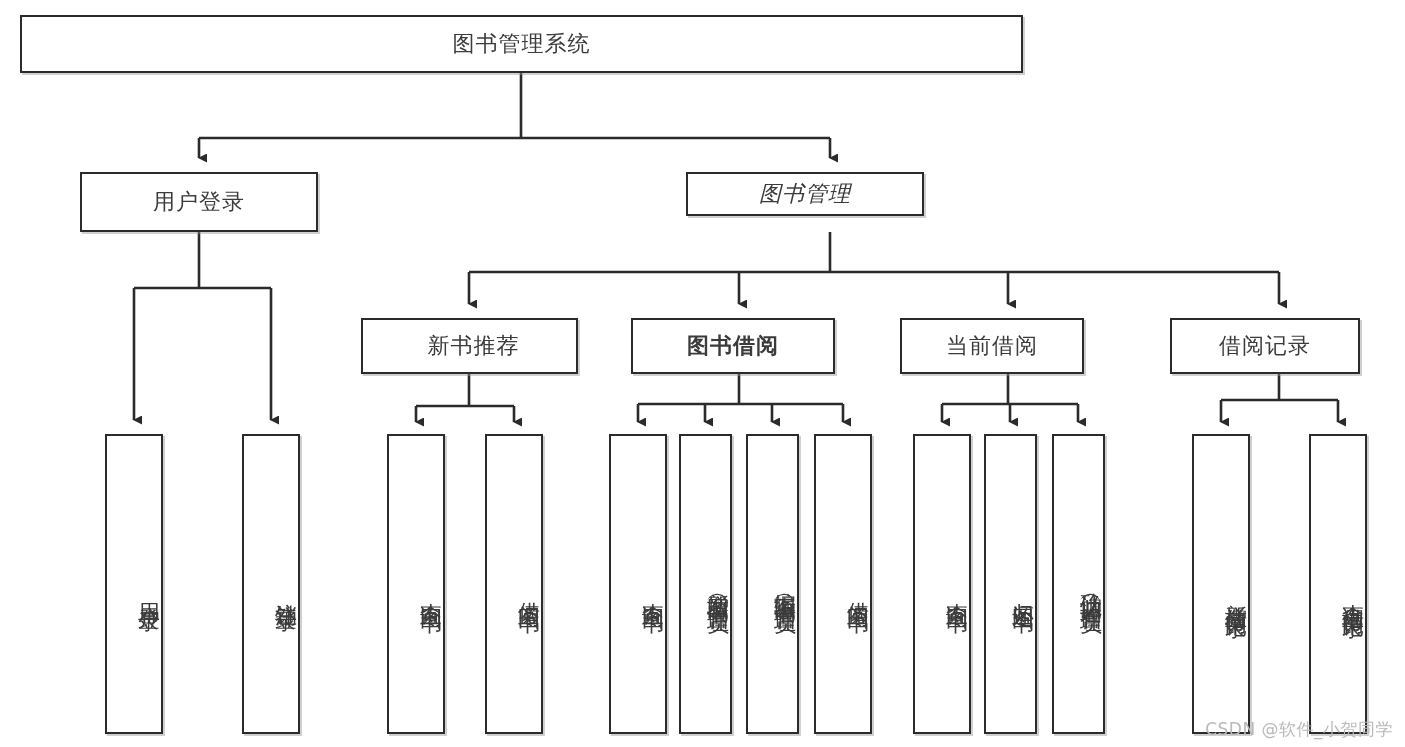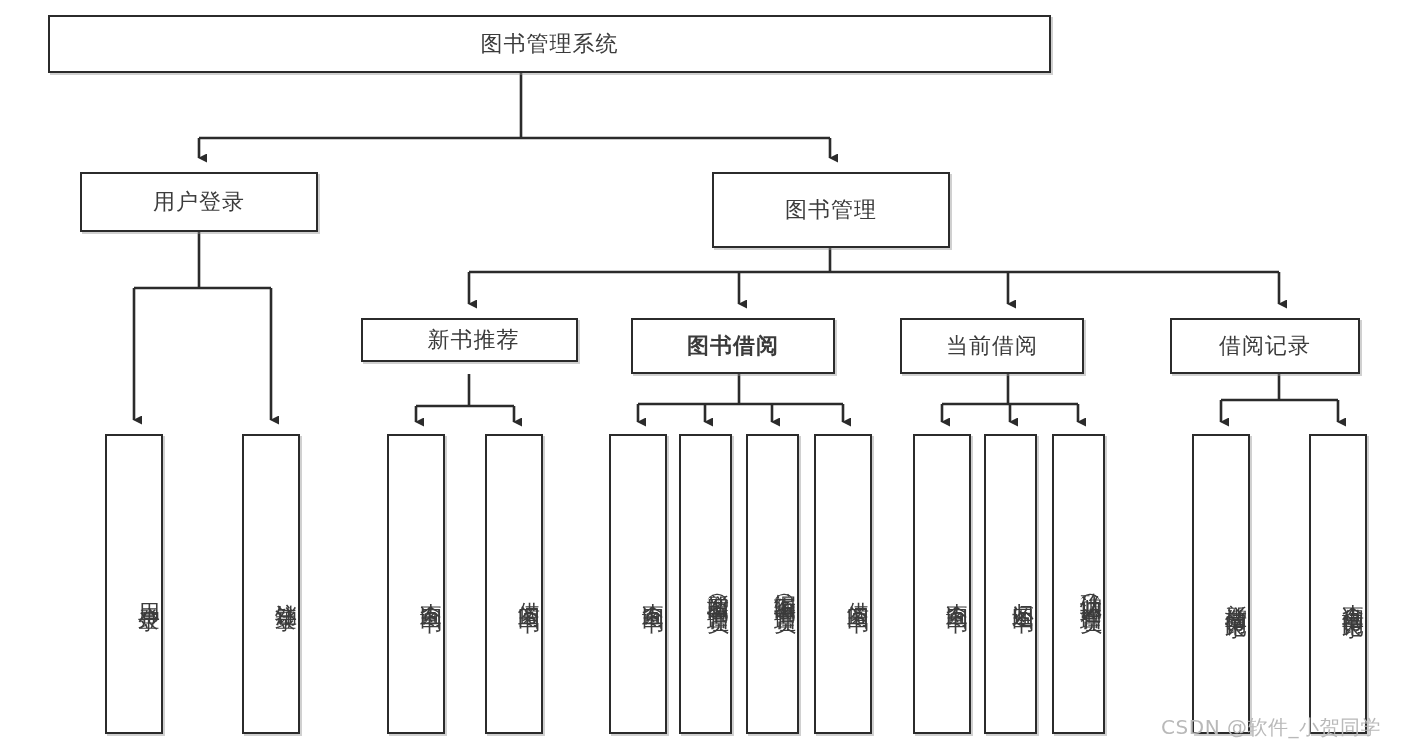--- a/index.html
+++ b/index.html
@@ -33,23 +33,23 @@
     justify-content:center;
     padding-top:14px;
     line-height:1.05;
   }
   .node.v.top{
     align-items:flex-start;
   }
   svg#wires{position:absolute;left:0;top:0;width:1405px;height:747px;pointer-events:none;}
   .watermark{
     position:absolute;
-    right:24px;
+    right:12px;
     bottom:6px;
-    font-size:20px;
+    font-size:17px;
     color:#b9b9b9;
     letter-spacing:.5px;
     white-space:nowrap;
   }
 </style>
 </head>
 <body>
 
 <div id="canvas">
   <svg id="wires" viewBox="0 0 1405 747" xmlns="http://www.w3.org/2000/svg">
@@ -95,32 +95,32 @@
       <path d="M1010,404 L1010,422" marker-end="url(#arrowhead)"></path>
       <path d="M1078,404 L1078,422" marker-end="url(#arrowhead)"></path>
 
       <path d="M1279,374 L1279,400"></path>
       <path d="M1221,400 L1338,400"></path>
       <path d="M1221,400 L1221,422" marker-end="url(#arrowhead)"></path>
       <path d="M1338,400 L1338,422" marker-end="url(#arrowhead)"></path>
     </g>
   </svg>
 
-  <div class="node h" style="left:20px;top:15px;width:1003px;height:58px;margin-left:28px;">
+  <div class="node h" style="left:20px;top:15px;width:1003px;height:58px;">
     <span>图书管理系统</span>
   </div>
 
   <div class="node h" style="left:80px;top:172px;width:238px;height:60px;">
     <span>用户登录</span>
   </div>
-  <div class="node h" style="left:712px;top:172px;width:238px;height:76px;">
+  <div class="node h" style="left:686px;top:172px;width:238px;height:44px;font-style:italic;">
     <span>图书管理</span>
   </div>
 
-  <div class="node h" style="left:361px;top:318px;width:217px;height:44px;padding-left:8px;">
+  <div class="node h" style="left:361px;top:318px;width:217px;height:56px;padding-left:8px;">
     <span>新书推荐</span>
   </div>
   <div class="node h" style="left:631px;top:318px;width:204px;height:56px;font-weight:bold;">
     <span>图书借阅</span>
   </div>
   <div class="node h" style="left:900px;top:318px;width:184px;height:56px;">
     <span>当前借阅</span>
   </div>
   <div class="node h" style="left:1170px;top:318px;width:190px;height:56px;">
     <span>借阅记录</span>

